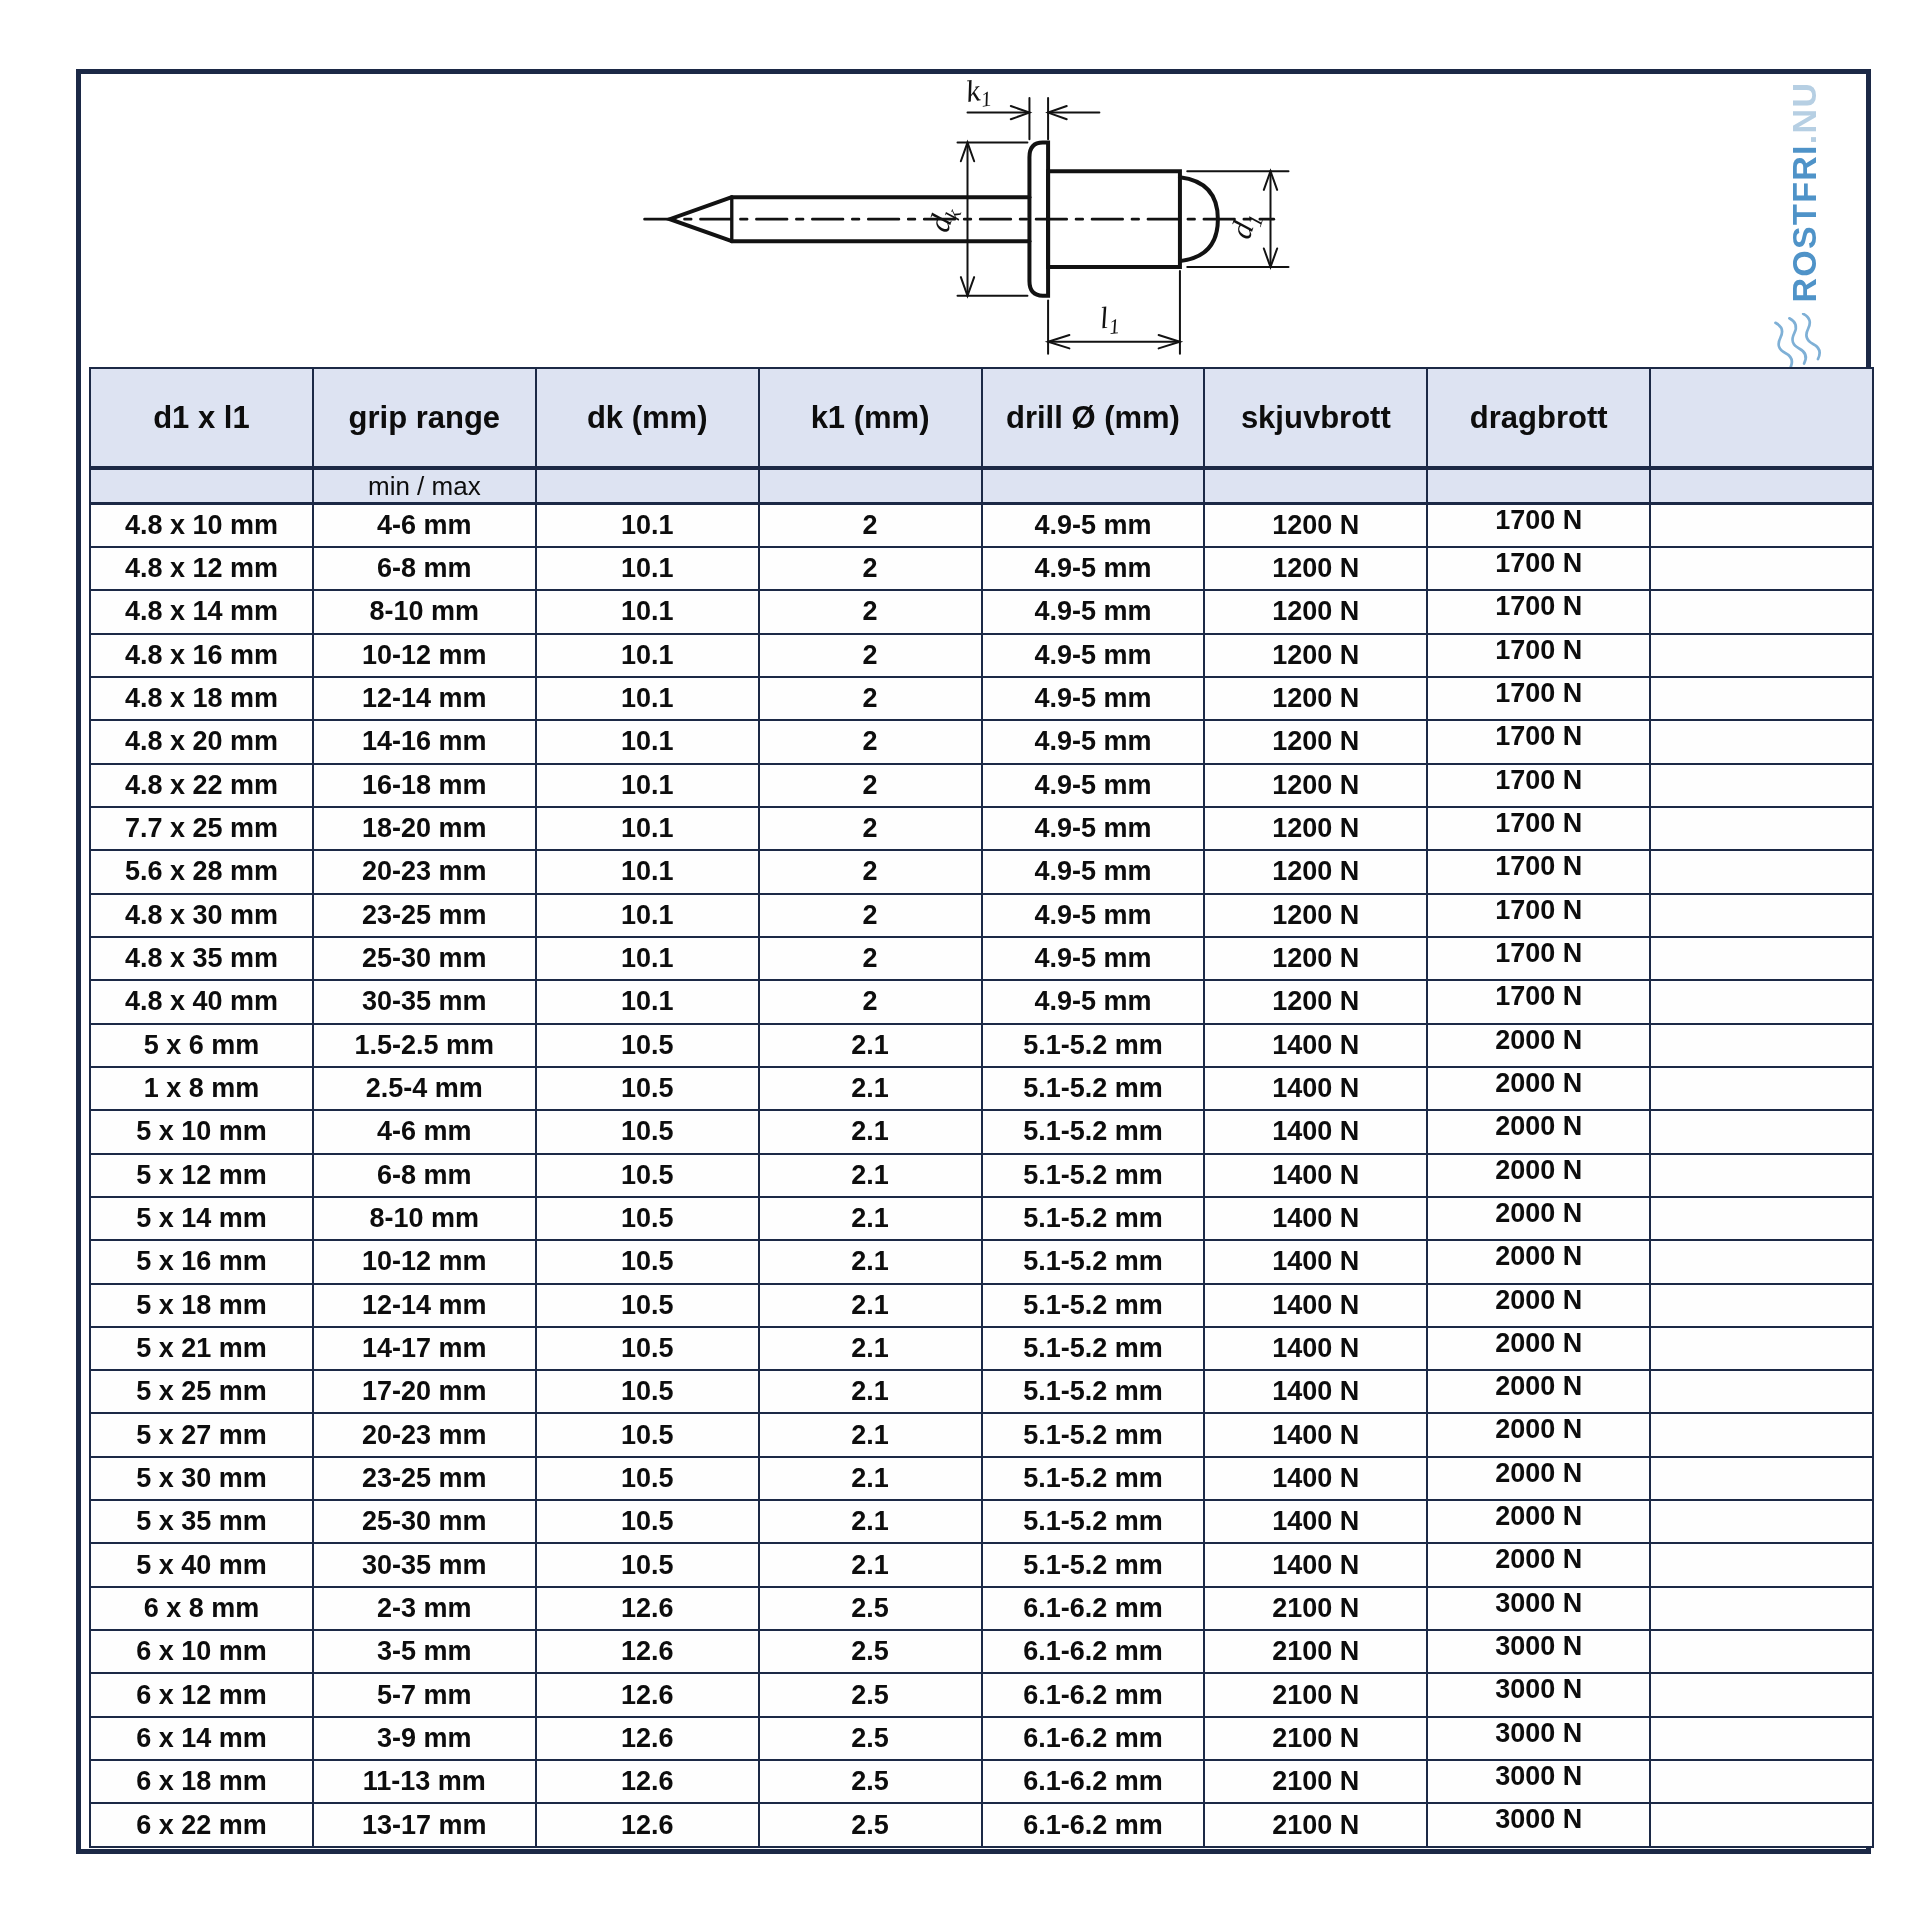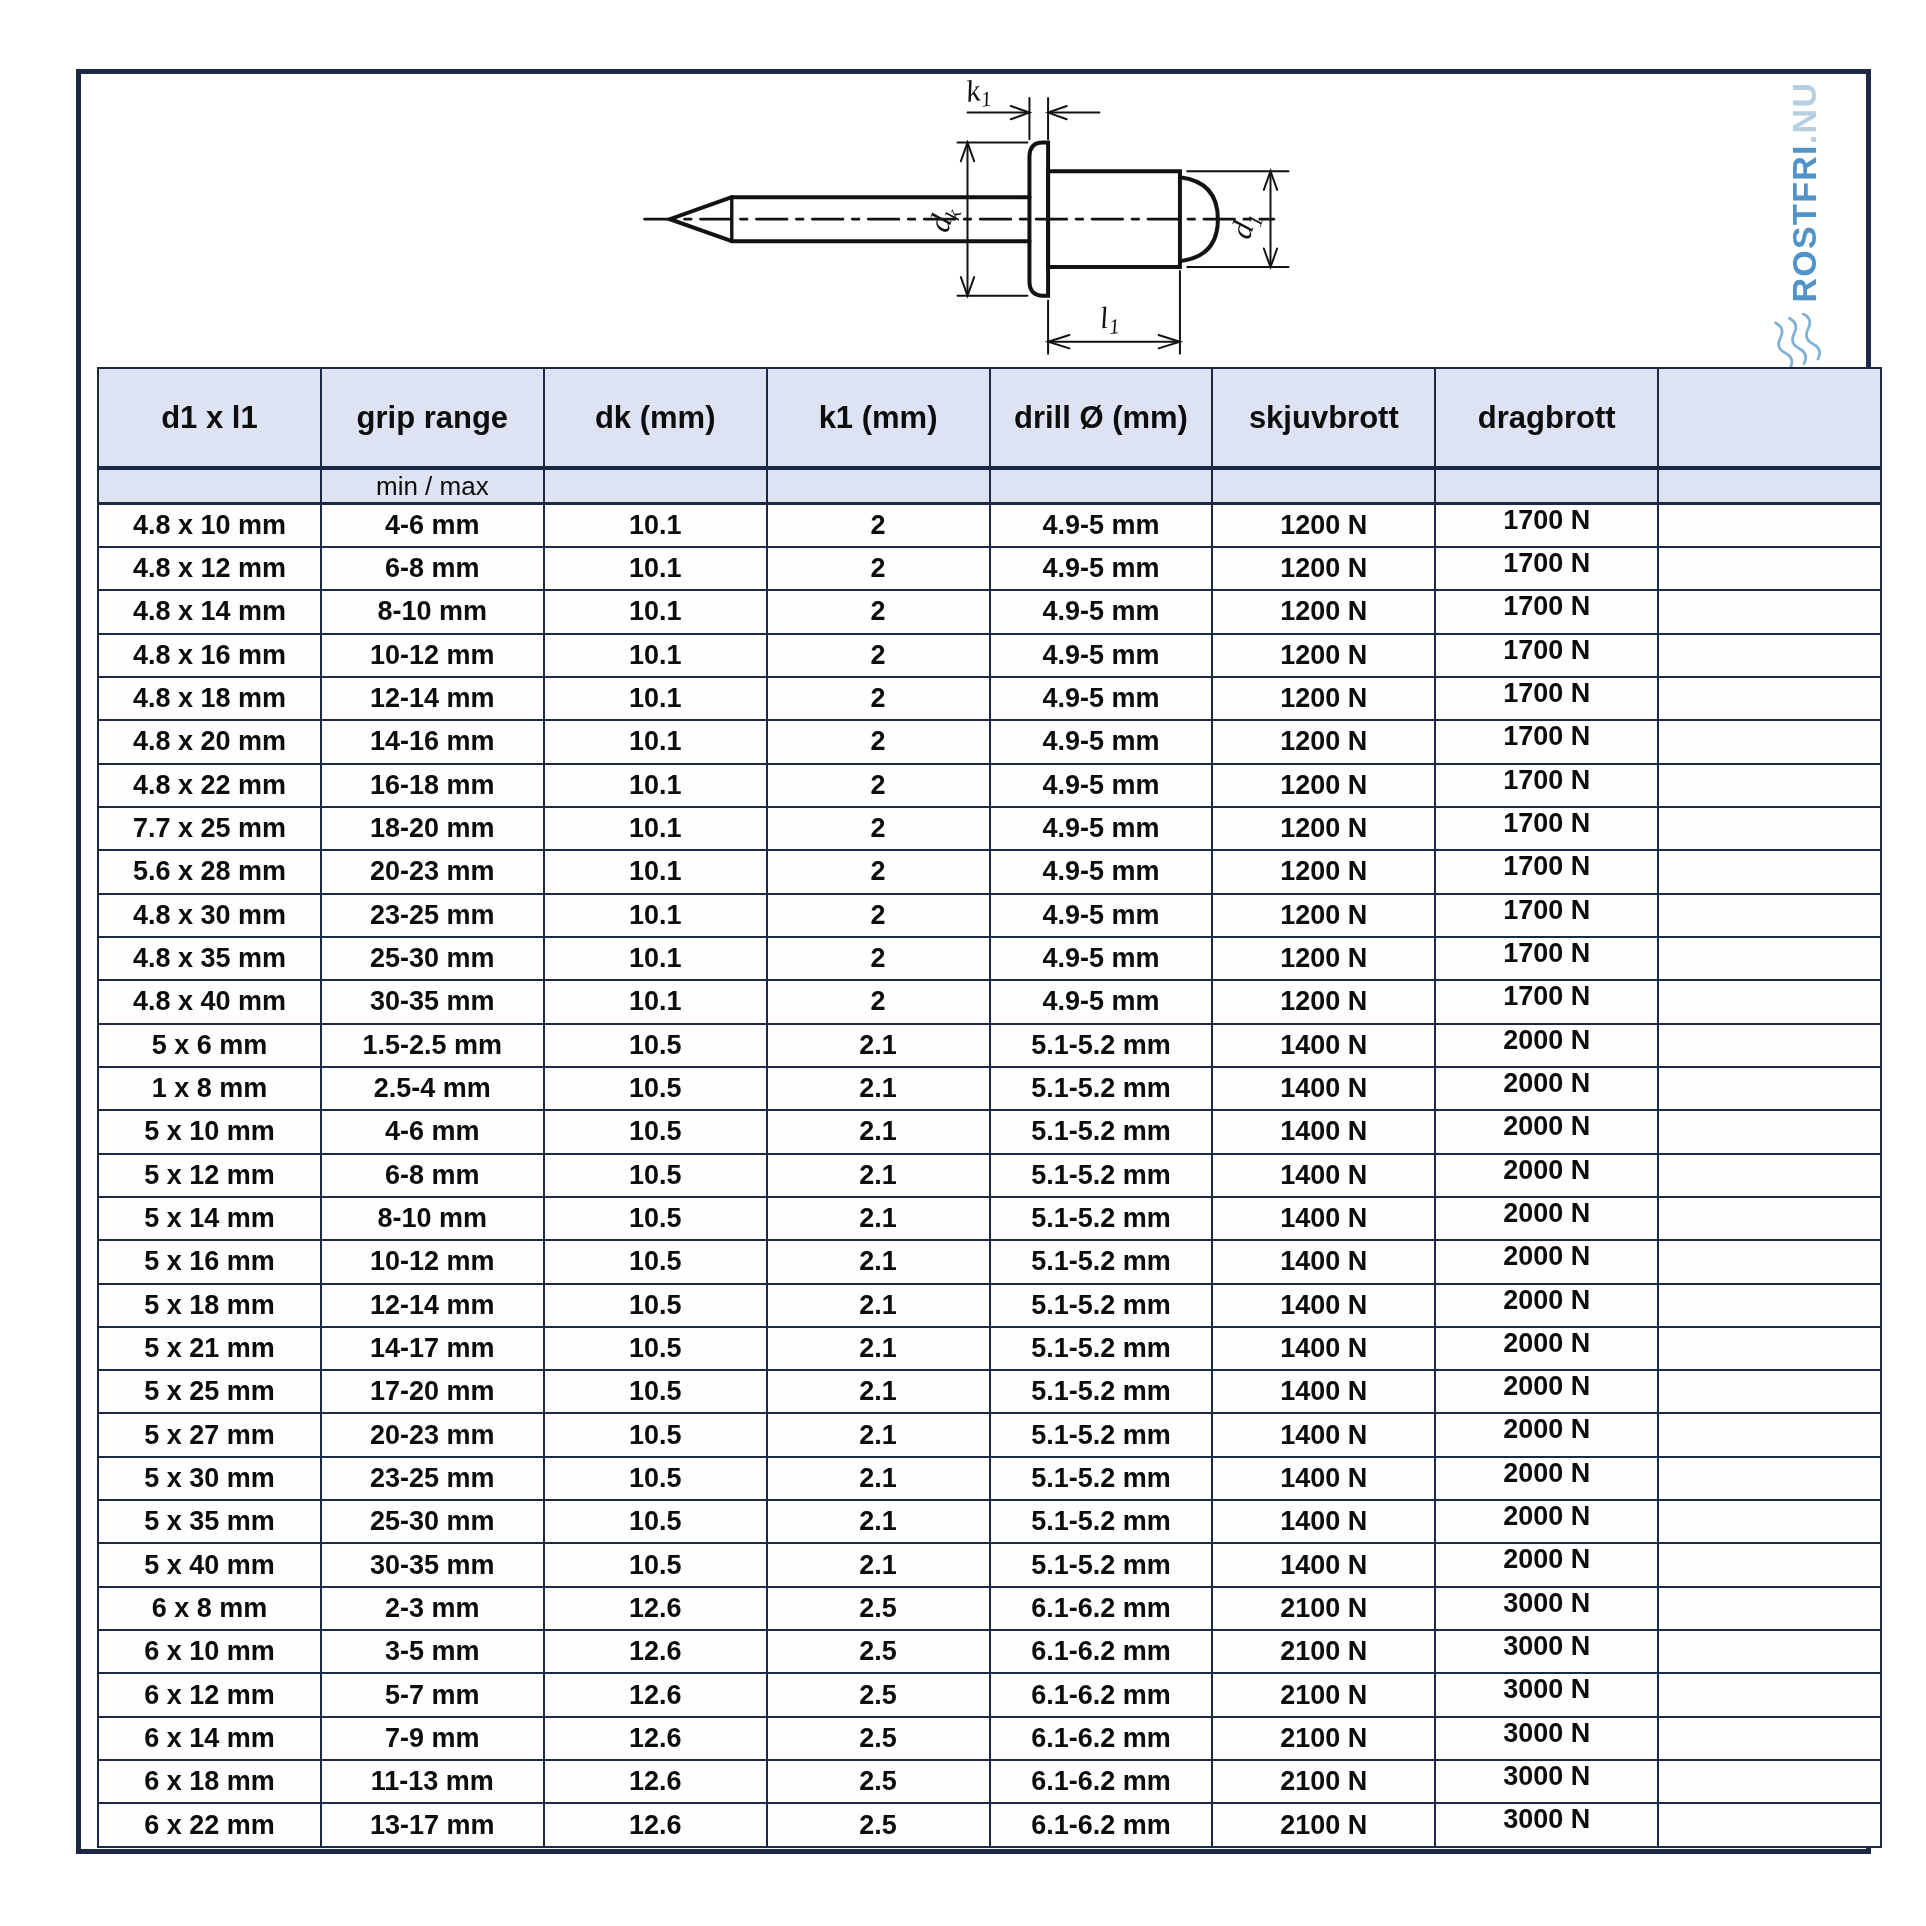--- a/index.html
+++ b/index.html
@@ -43,21 +43,21 @@
     color:var(--logo-blue);
     white-space:nowrap;text-align:left;line-height:37px;
   }
   .logo-text .suffix{color:var(--logo-light);}
   .logo-waves{
     position:absolute;left:75px;top:220px;width:51px;height:61px;
   }
 
   
   .spec-table{
-    position:absolute;left:16px;top:293px;width:100%;height:1481px;
+    position:absolute;left:8px;top:293px;width:100%;height:1481px;
     border-collapse:collapse;table-layout:fixed;
   }
   .spec-table th,.spec-table td{
     border:2px solid var(--navy);
     text-align:center;vertical-align:middle;
     overflow:hidden;
   }
   .spec-table thead th{
     background:var(--header-fill);
     font-size:31px;font-weight:bold;
@@ -471,21 +471,21 @@
           <td>5-7 mm</td>
           <td>12.6</td>
           <td>2.5</td>
           <td>6.1-6.2 mm</td>
           <td>2100 N</td>
           <td>3000 N</td>
           <td></td>
         </tr>
         <tr>
           <td>6 x 14 mm</td>
-          <td>7-9 mm</td>
+          <td>3-9 mm</td>
           <td>12.6</td>
           <td>2.5</td>
           <td>6.1-6.2 mm</td>
           <td>2100 N</td>
           <td>3000 N</td>
           <td></td>
         </tr>
         <tr>
           <td>6 x 18 mm</td>
           <td>11-13 mm</td>

